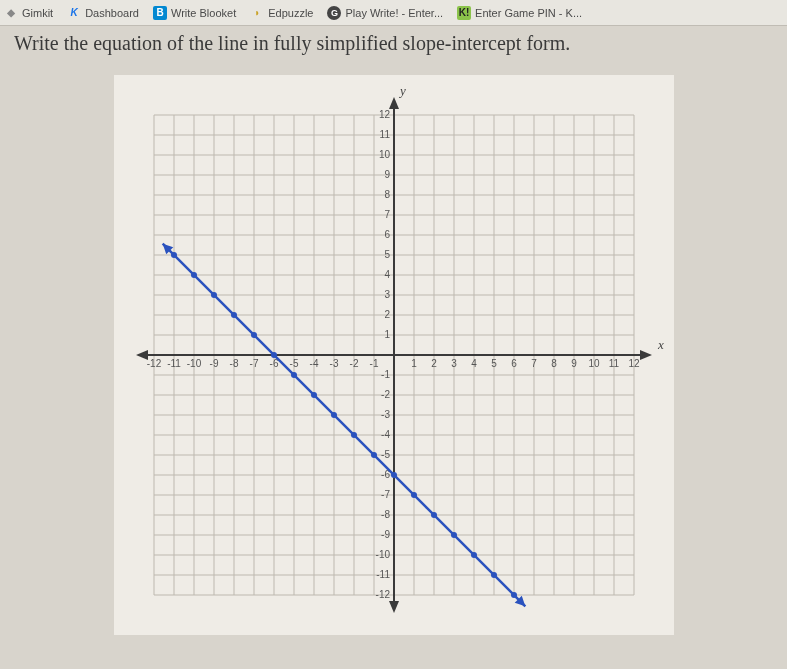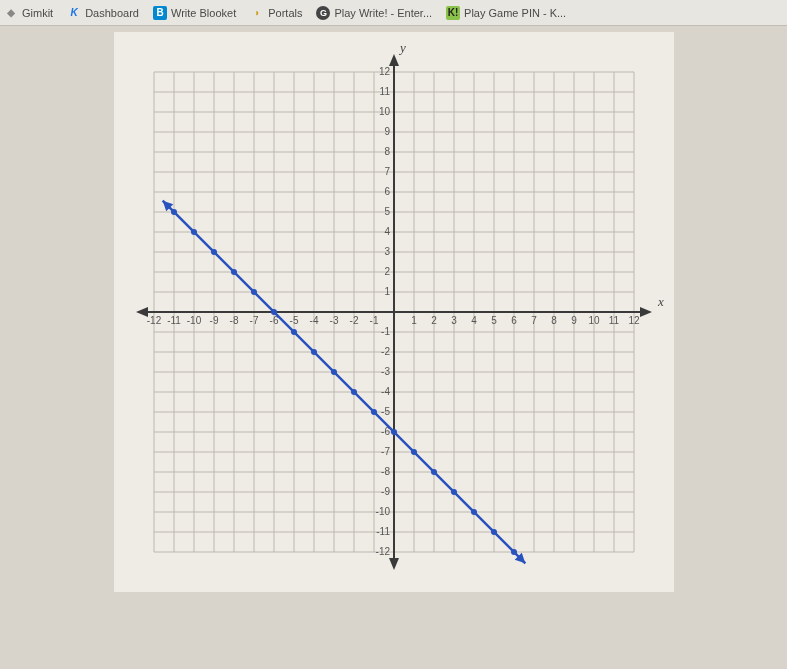--- a/index.html
+++ b/index.html
@@ -68,33 +68,34 @@
   <div class="bookmark">
     <span class="bm-icon icon-dashboard">K</span>
     <span>Dashboard</span>
   </div>
   <div class="bookmark">
     <span class="bm-icon icon-blooket">B</span>
     <span>Write Blooket</span>
   </div>
   <div class="bookmark">
     <span class="bm-icon icon-edpuzzle">◗</span>
-    <span>Portals</span>
+    <span>Edpuzzle</span>
   </div>
   <div class="bookmark">
     <span class="bm-icon icon-gimkit">G</span>
     <span>Play Write! - Enter...</span>
   </div>
   <div class="bookmark">
     <span class="bm-icon icon-k">K!</span>
-    <span>Play Game PIN - K...</span>
+    <span>Enter Game PIN - K...</span>
   </div>
 </div>
 
 <div class="content">
+  <div class="question">Write the equation of the line in fully simplified slope-intercept form.</div>
 
   <div class="chart-wrap">
     <svg class="graph" id="graph-svg" width="560" height="560">
         <line x1="40" y1="40" x2="40" y2="520" class="grid-line"></line>
         <line x1="60" y1="40" x2="60" y2="520" class="grid-line"></line>
         <line x1="80" y1="40" x2="80" y2="520" class="grid-line"></line>
         <line x1="100" y1="40" x2="100" y2="520" class="grid-line"></line>
         <line x1="120" y1="40" x2="120" y2="520" class="grid-line"></line>
         <line x1="140" y1="40" x2="140" y2="520" class="grid-line"></line>
         <line x1="160" y1="40" x2="160" y2="520" class="grid-line"></line>

